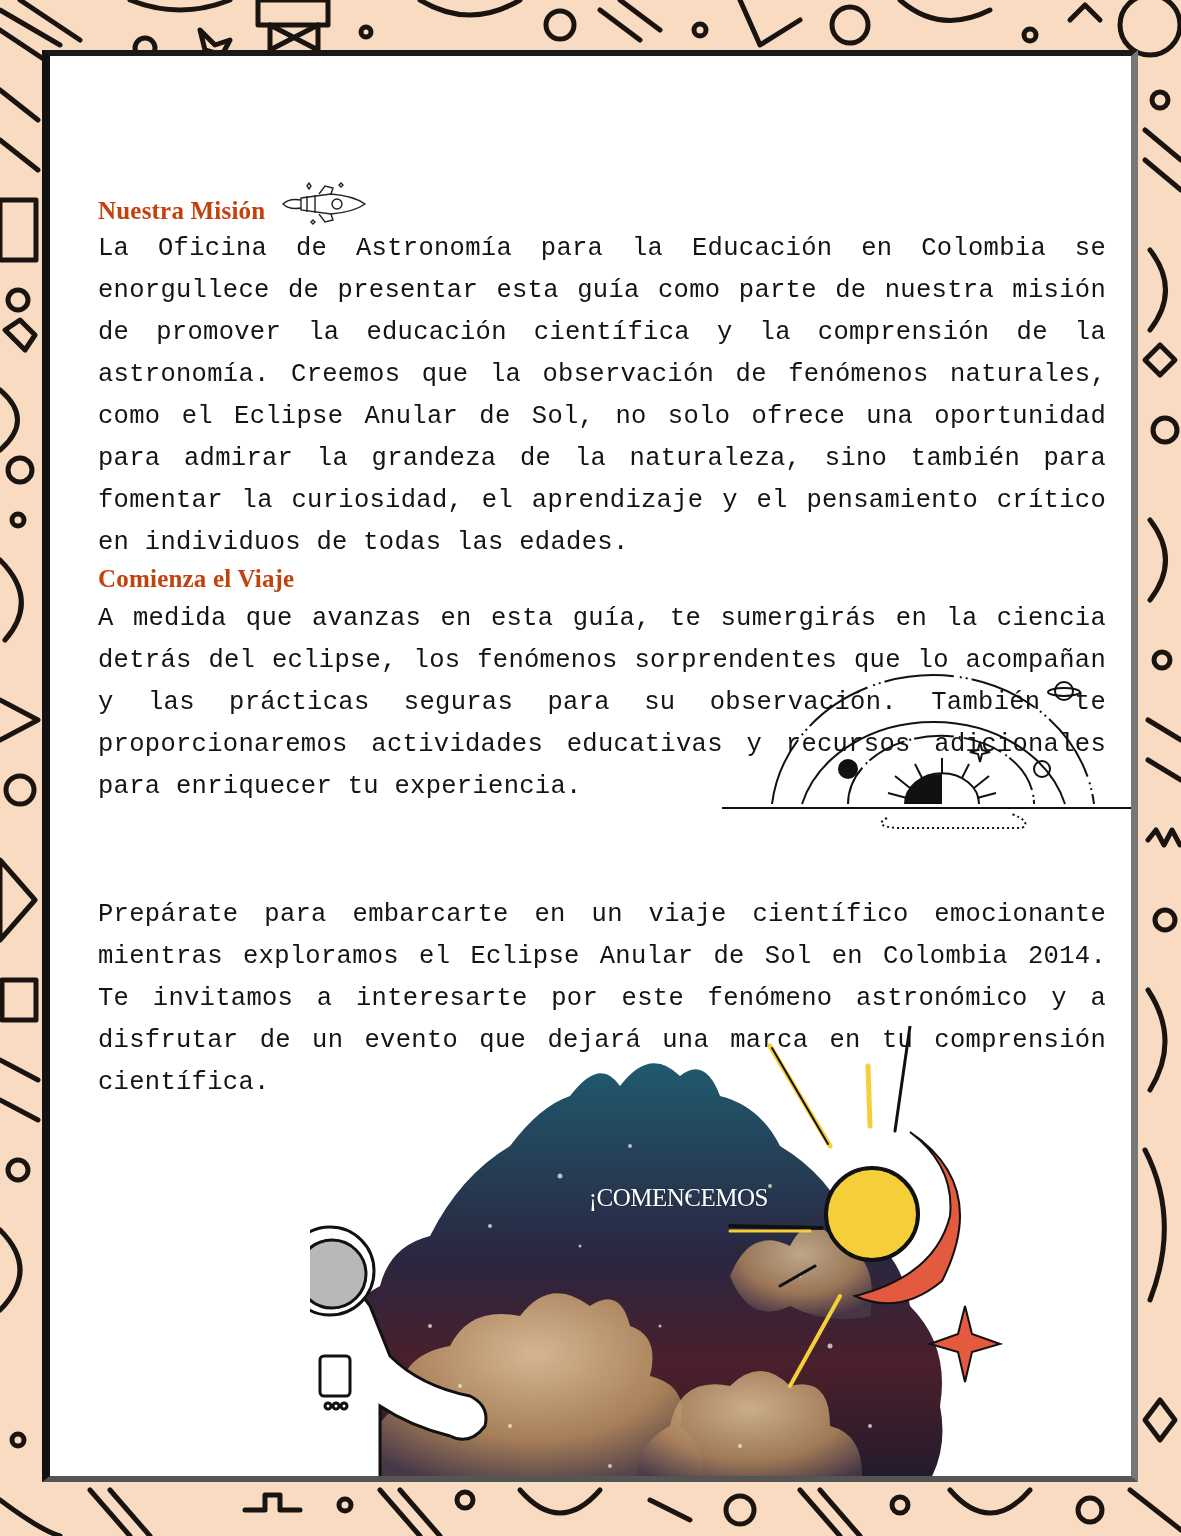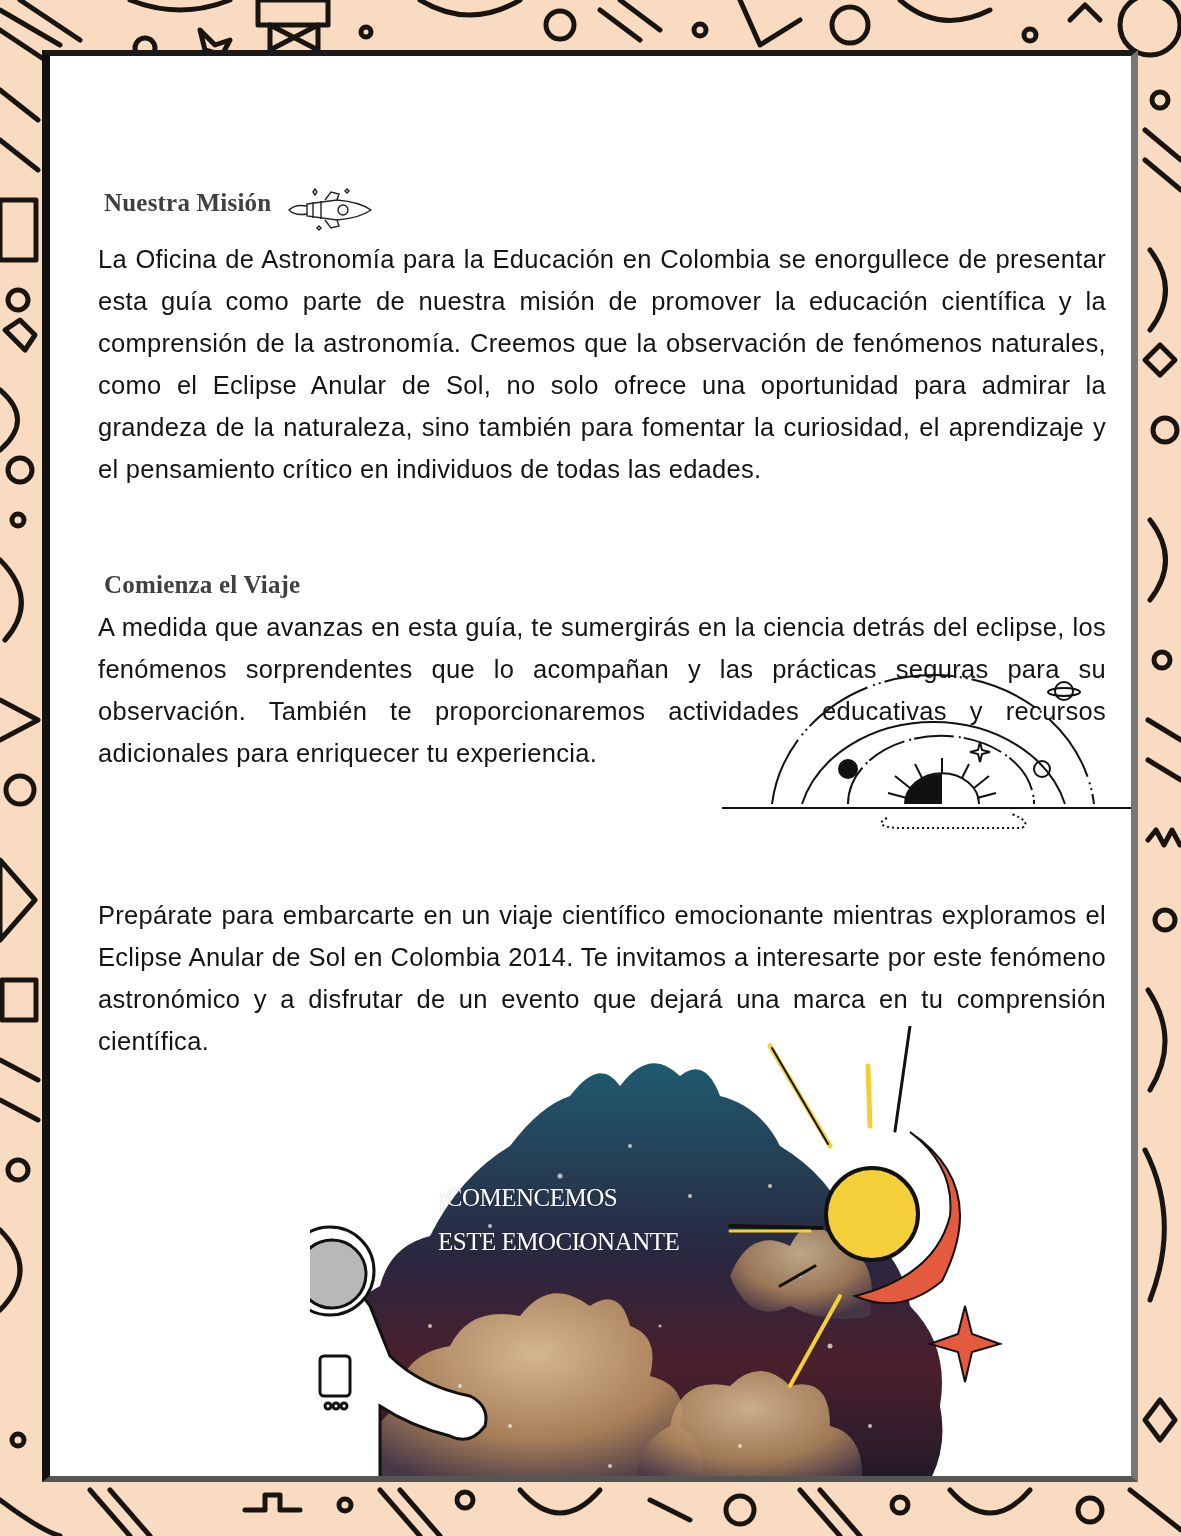--- a/index.html
+++ b/index.html
@@ -2,29 +2,29 @@
 <html><head>
 <meta charset="utf-8">
 <style>
   html, body { margin:0; padding:0; }
   body { width:1181px; height:1536px; position:relative; overflow:hidden; background:#f8dbc0; font-family:"DejaVu Serif", "Liberation Serif", serif; }
   .doodles { position:absolute; left:0; top:0; width:1181px; height:1536px; }
   .frame { position:absolute; left:42px; top:50px; width:1096px; height:1432px; box-sizing:border-box;
     border-style:solid; border-width:6px 7px 6px 8px;
     border-color:#1a1a1a #777 #555 #111; background:#fff; overflow:hidden; }
   .content { position:absolute; left:48px; top:62px; width:1008px; }
-  .heading { font-family:"Liberation Serif", serif; font-weight:bold; font-size:25px; line-height:30px; color:#404040; margin:6px; display:flex; align-items:flex-start; gap:14px; letter-spacing:0.2px;}
-  .para { font-family:Liberation Sans, sans-serif; font-size:25.5px; line-height:42px; color:#141414; text-align:justify; margin:0; letter-spacing:0.3px; }
+  .heading { font-family:"Liberation Serif", serif; font-weight:bold; font-size:25px; line-height:30px; color:#c2410c; margin:0; display:flex; align-items:flex-end; gap:14px; letter-spacing:0.2px;}
+  .para { font-family:Liberation Mono, monospace; font-size:25.5px; line-height:42px; color:#141414; text-align:justify; margin:0; letter-spacing:0.3px; }
   .sec1 { position:absolute; top:64px; left:0; width:1008px; }
   .sec1 .para { margin-top:2px; }
   .sec2 { position:absolute; top:446px; left:0; width:1008px; }
   .sec3 { position:absolute; top:776px; left:0; width:1008px; }
   .orbit { position:absolute; left:672px; top:590px; width:420px; height:210px; }
   .scene { position:absolute; left:260px; top:970px; width:720px; height:470px; }
-  .cta { position:absolute; left:430px; top:1180px; width:330px; text-align:left; color:#fff;
+  .cta { position:absolute; left:430px; top:1180px; width:330px; text-align:right; color:#fff;
     font-family:"Liberation Serif", serif; font-size:25px; line-height:44px; letter-spacing:-0.5px; text-shadow:0 0 2px rgba(0,0,0,0.3); }
   .rocket { width:92px; height:44px; }
 </style>
 </head>
 <body>
 
 <svg class="doodles" viewBox="0 0 1181 1536" xmlns="http://www.w3.org/2000/svg">
   <g fill="none" stroke="#1a1410" stroke-width="5" stroke-linecap="round" stroke-linejoin="round">
 
     <path d="M0 10 L60 45 M0 30 L45 60 M20 0 L80 40"></path>
@@ -204,15 +204,14 @@
       <circle cx="22" cy="248" r="34" fill="#b8b8b8"></circle>
       <rect x="10" y="330" width="30" height="40" rx="4"></rect>
       <circle cx="18" cy="380" r="3"></circle>
         <circle cx="26" cy="380" r="3"></circle>
         <circle cx="34" cy="380" r="3"></circle>
     </g>
   </svg>
 
   <div class="cta" style="left:388px; top:1120px;">
     <div>¡COMENCEMOS</div>
-    <div>ESTE EMOCIONANTE</div>
   </div>
 </div>
 
 </body></html>

